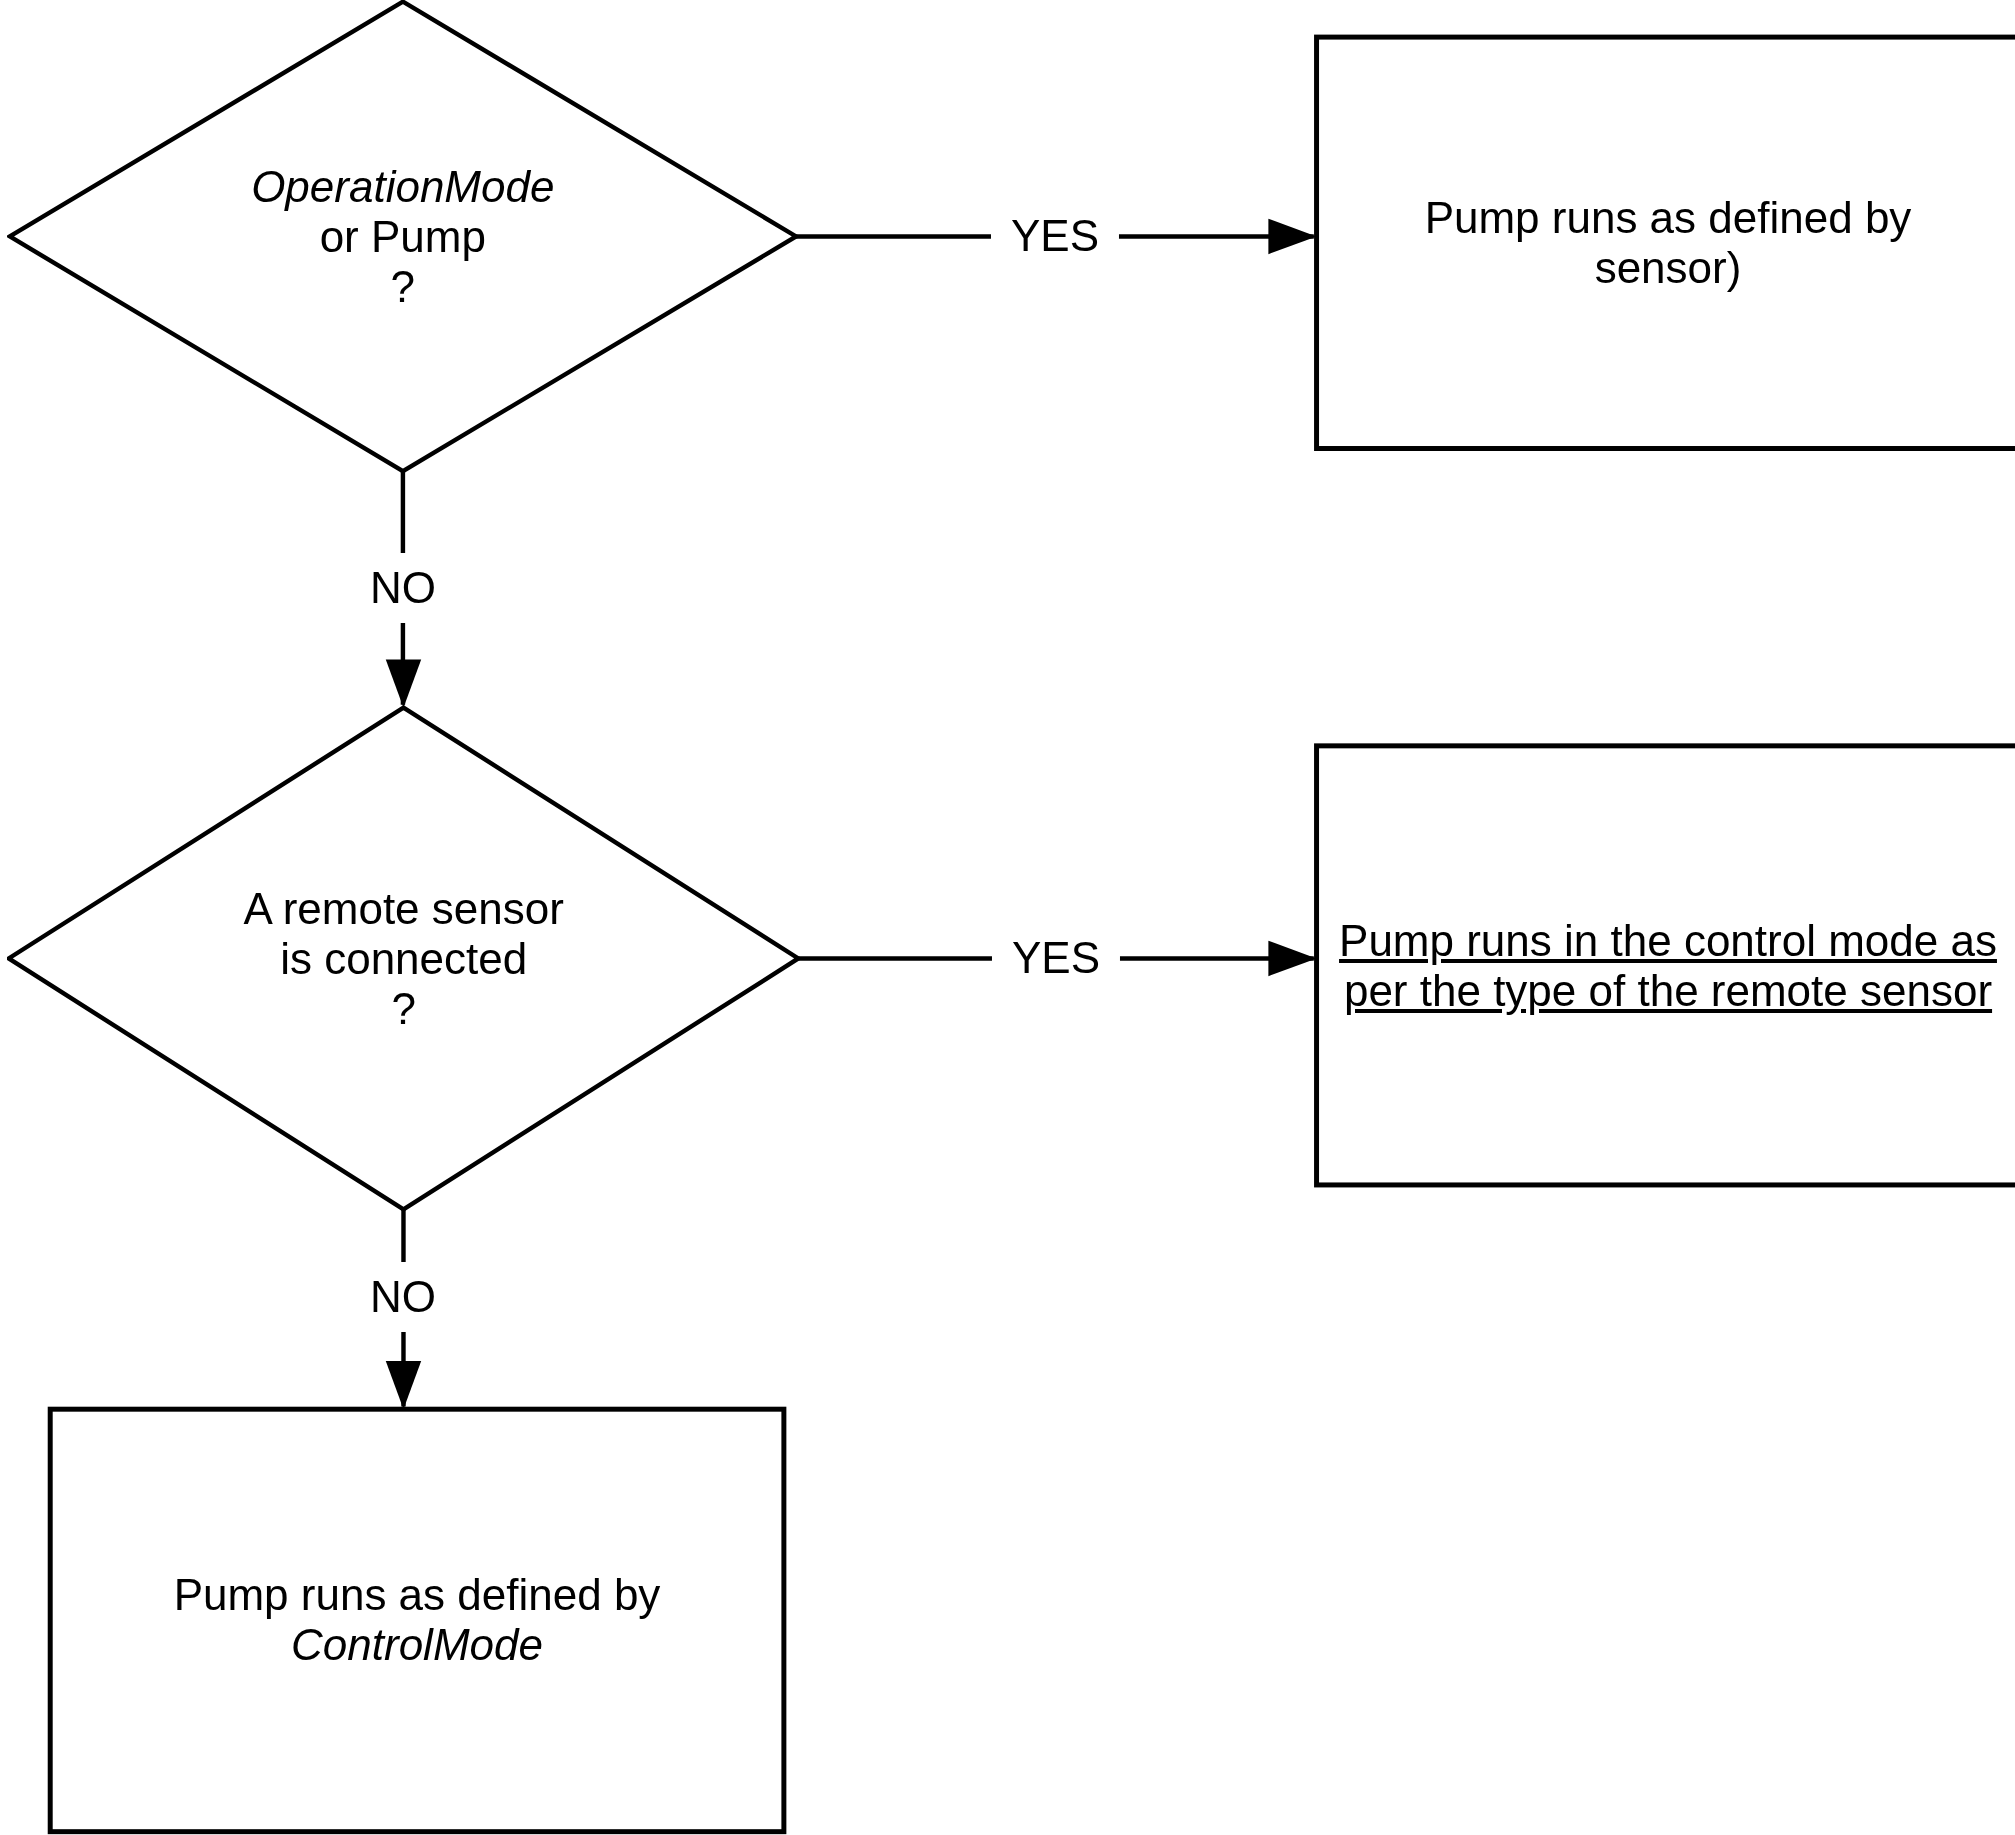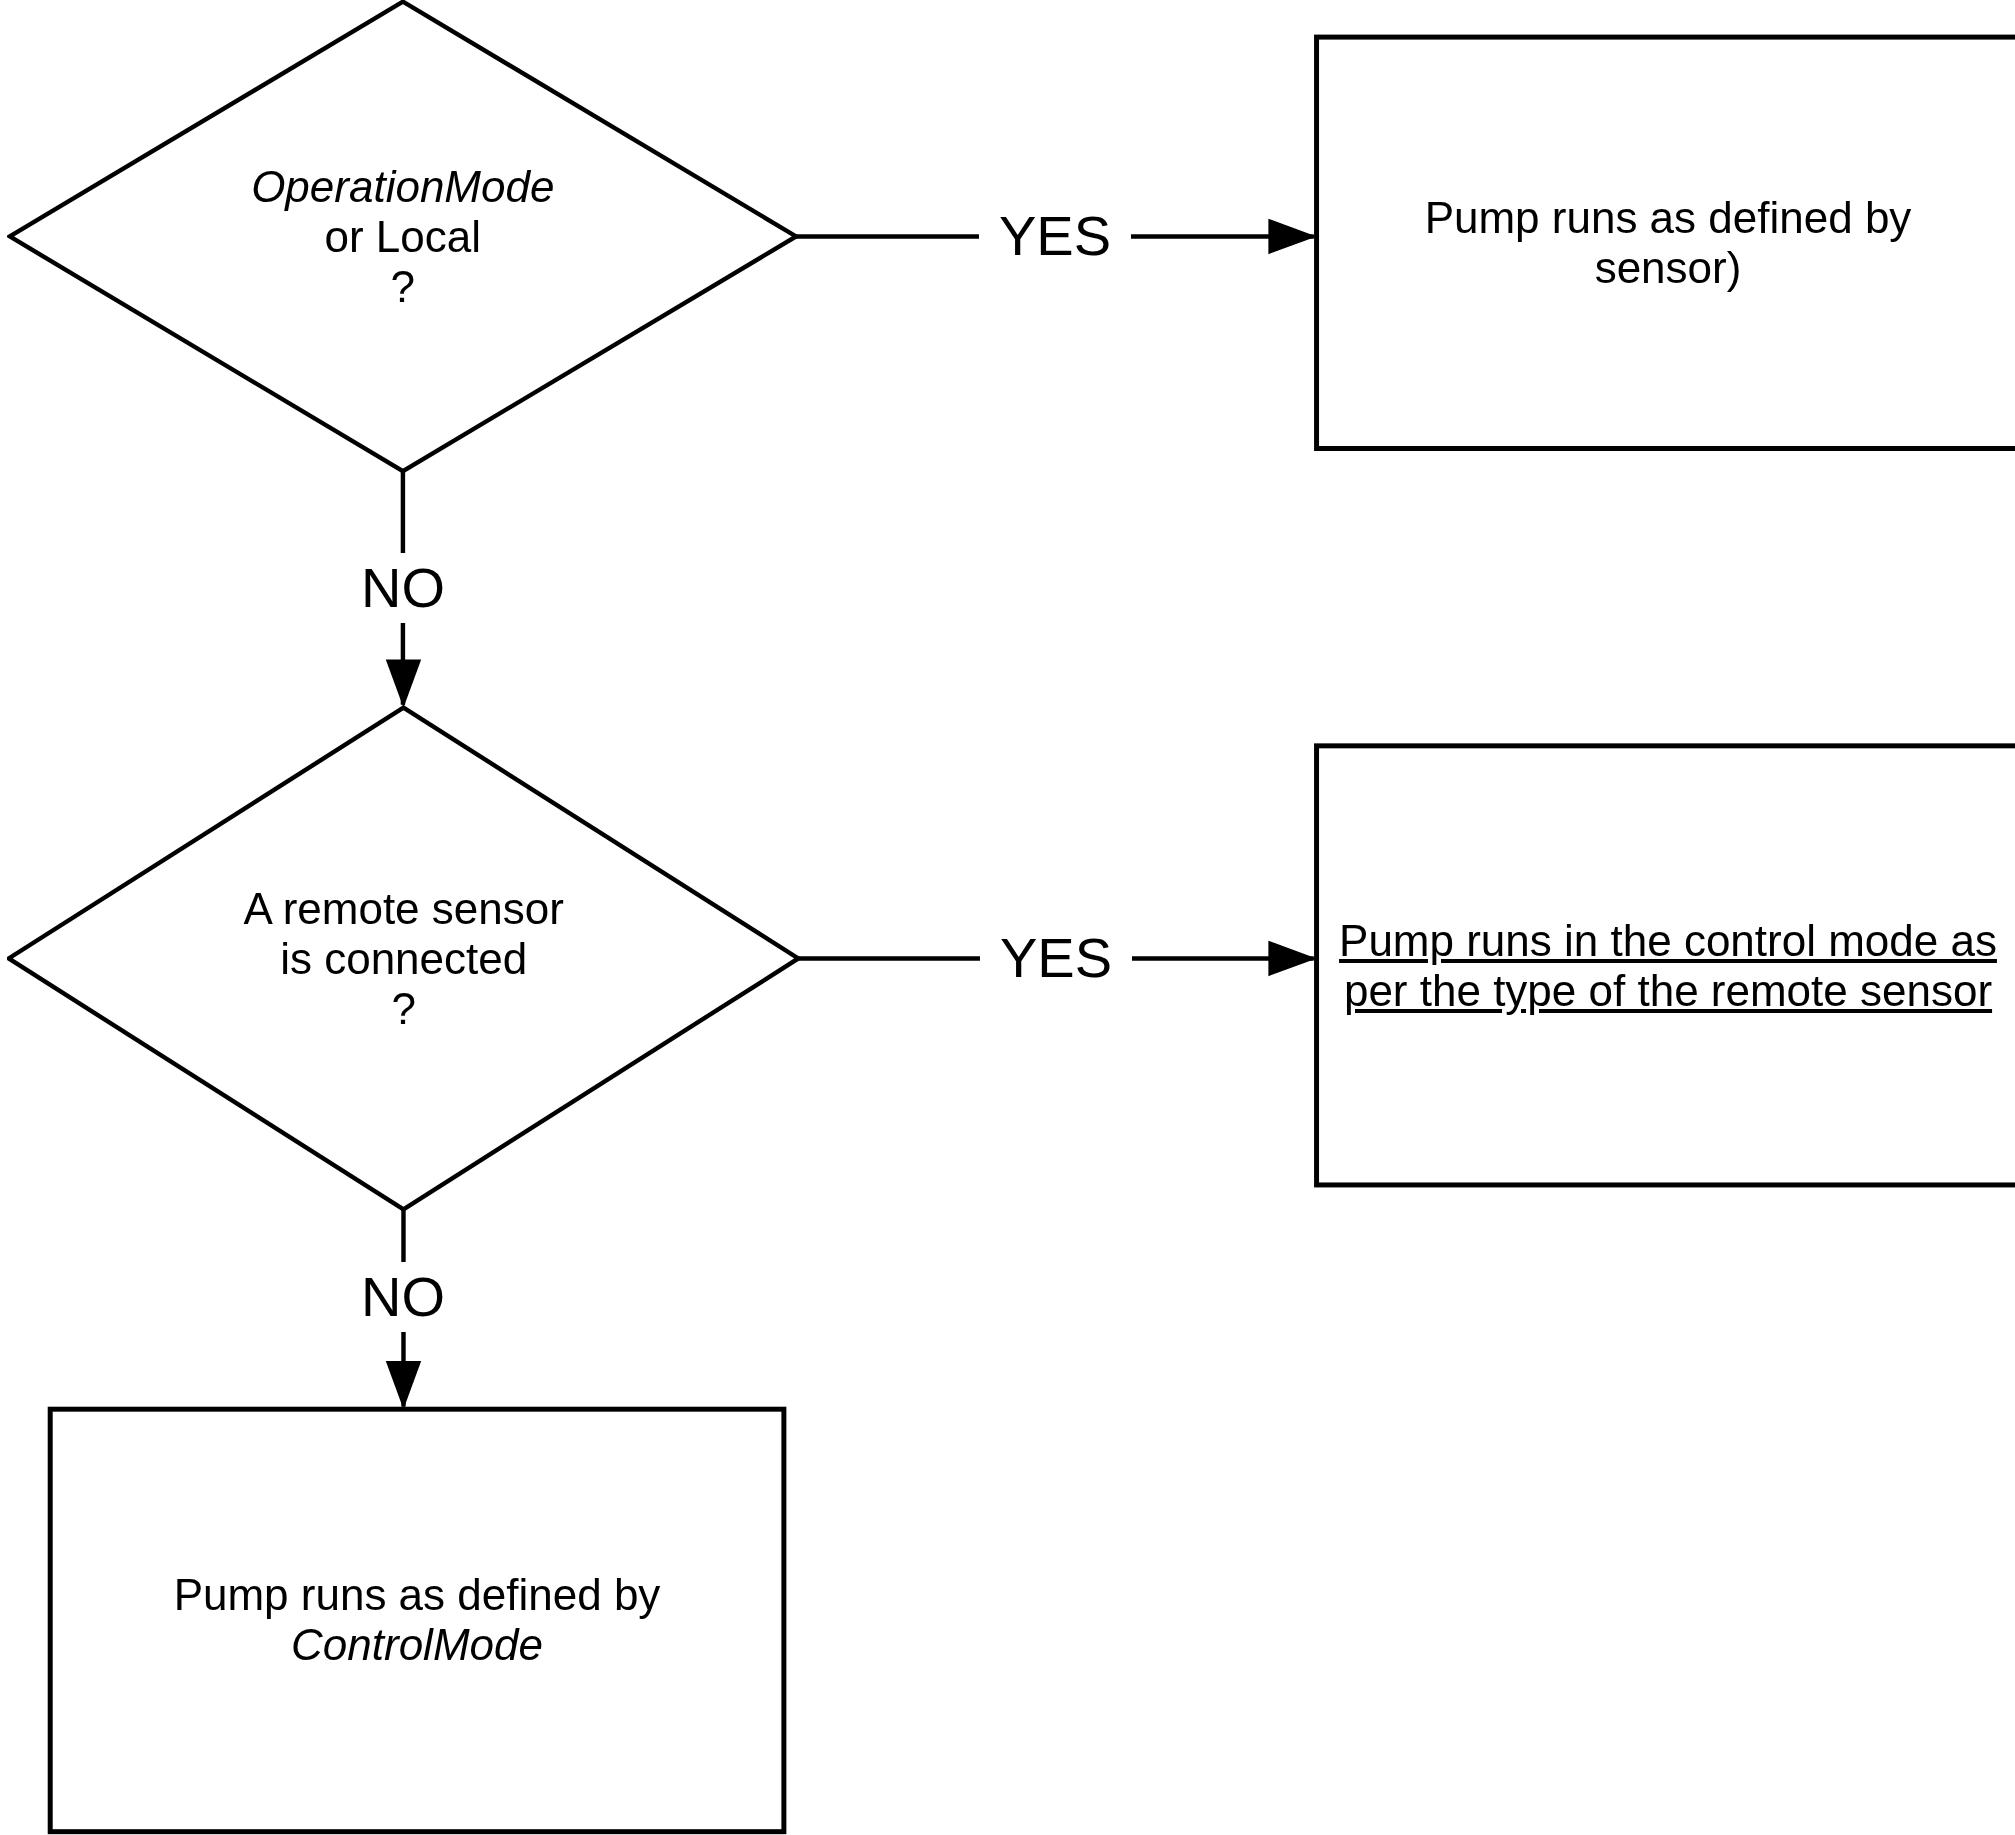--- a/index.html
+++ b/index.html
@@ -42,21 +42,21 @@
     text-align: center;
     font-size: 44px;
     line-height: 50px;
     white-space: nowrap;
   }
   .t-italic { font-style: italic; }
   .edge-label {
     position: absolute;
     transform: translate(-50%, -50%);
     background: #ffffff;
-    font-size: 56px;
+    font-size: 44px;
     line-height: 50px;
     white-space: nowrap;
   }
   .edge-label.h { padding: 0 20px; }
   .edge-label.v { padding: 10px 4.4px; }
 </style>
 </head>
 <body>
 
 <div id="canvas">
@@ -75,21 +75,21 @@
     <line class="connector" x1="715" y1="851" x2="715" y2="1273"></line>
     <polygon class="arrowhead" points="716,1278 684,1191 748,1191"></polygon>
     <line class="connector" x1="1429" y1="1731" x2="2360" y2="1731"></line>
     <polygon class="arrowhead" points="2365,1731 2278,1699 2278,1763"></polygon>
     <line class="connector" x1="716" y1="2184" x2="716" y2="2540"></line>
     <polygon class="arrowhead" points="716,2545 684,2458 748,2458"></polygon>
   </svg>
 
   <div class="shape-text" style="left:2.8px; top:1.7px; width:786px; height:470px;">
     <div><span class="t-italic">OperationMode</span></div>
-    <div>or Local</div>
+    <div>or Pump</div>
     <div>?</div>
   </div>
 
   <div class="shape-text" style="left:1310px; top:37px; width:702px; height:411px;">
     <div>Pump runs as defined by</div>
     <div>sensor)</div>
   </div>
 
   <div class="shape-text" style="left:1.7px; top:708px; width:790px; height:502px;justify-content:center;">
     <div>A remote sensor</div>

